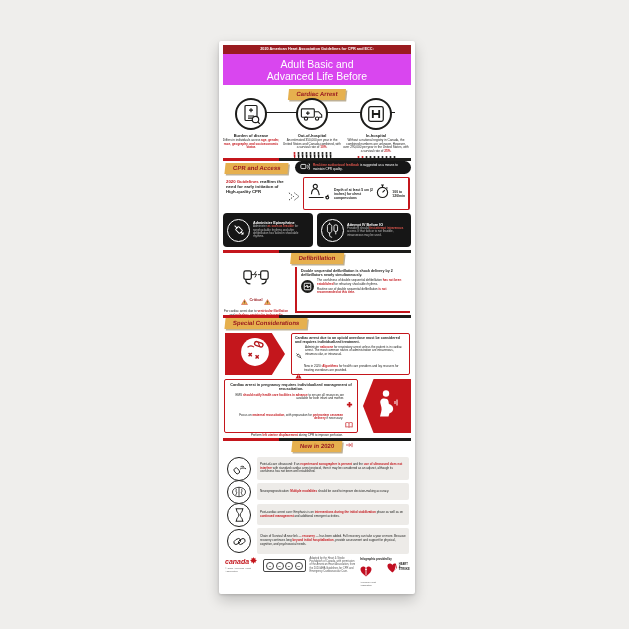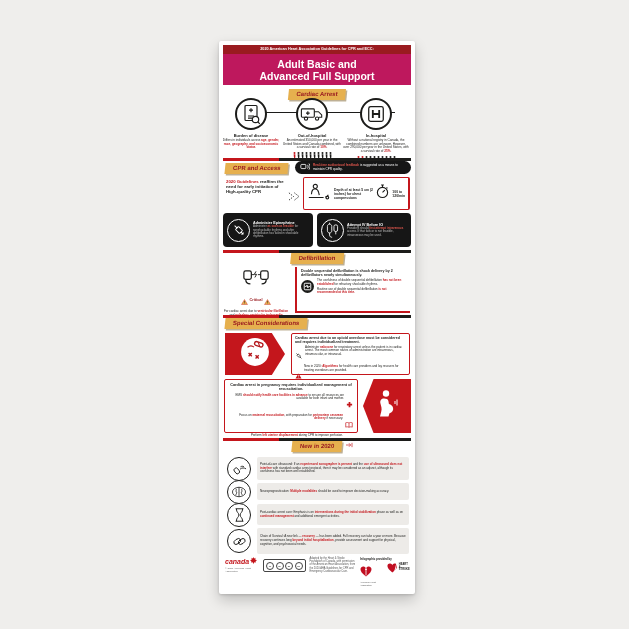--- a/index.html
+++ b/index.html
@@ -5,22 +5,22 @@
   html,body{margin:0;padding:0;}
   body{width:629px;height:629px;background:#efeeec;font-family:"Liberation Sans",sans-serif;color:#1c1c1a;}
   .page{position:relative;width:629px;height:629px;overflow:hidden;}
   .poster{position:absolute;left:219px;top:41px;width:196px;height:553px;background:#fff;border-radius:2px;
           box-shadow:0 6px 14px rgba(0,0,0,.20),0 1px 3px rgba(0,0,0,.15);}
   .abs{position:absolute;}
   .rd{color:#c4161c;font-weight:bold;}
   
   .eyebrow{left:4px;right:4px;top:4px;height:9px;background:#9a1b20;color:#fff;
            font-size:3.8px;font-weight:bold;line-height:9px;text-align:center;}
-  .title{left:4px;right:4px;top:13px;height:31px;background:#be185d;color:#fff;text-align:center;
-         font-size:10.5px;font-weight:bold;line-height:12px;padding-top:4px;box-sizing:border-box;}
+  .title{left:4px;right:4px;top:13px;height:31px;background:#d946ef;color:#fff;text-align:center;
+         font-size:10.5px;font-weight:normal;line-height:12px;padding-top:4px;box-sizing:border-box;}
   
   .badge{position:absolute;background:#e6b04e;color:#9a1b20;font-weight:bold;font-size:6px;line-height:11px;
          height:11px;padding:0 8px;white-space:nowrap;transform:skewX(-6deg);
          box-shadow:1.5px 1.5px 0 rgba(110,80,20,.45);}
   .badge-center{left:50%;transform:translateX(-50%) skewX(-6deg);}
   .divider{position:absolute;left:4px;right:4px;height:2.5px;
            background:linear-gradient(to right,#c4161c 0 30%,#1c1c1a 30%);}
   
   .ca-line{left:20px;right:20px;top:71px;height:1px;background:#1c1c1a;}
   .ca-col{position:absolute;top:57px;text-align:center;}
@@ -98,21 +98,21 @@
 </style>
 </head>
 <body>
 
 <div class="page">
   <div class="poster">
 
     <div class="abs eyebrow">2020 American Heart Association Guidelines for CPR and ECC:</div>
     <div class="abs title">
       <div>Adult Basic and</div>
-      <div>Advanced Full Support</div>
+      <div>Advanced Life Before</div>
     </div>
 
     <div class="badge badge-center" style="top:48px;">
       <span>Cardiac Arrest</span>
     </div>
     <div class="abs ca-line"></div>
 
     <div class="ca-col" style="left:2px;width:60px;">
       <div class="circle-icon">
         <svg width="22" height="22" viewBox="0 0 22 22" stroke="#1c1c1a" fill="none" stroke-width="1.2">

